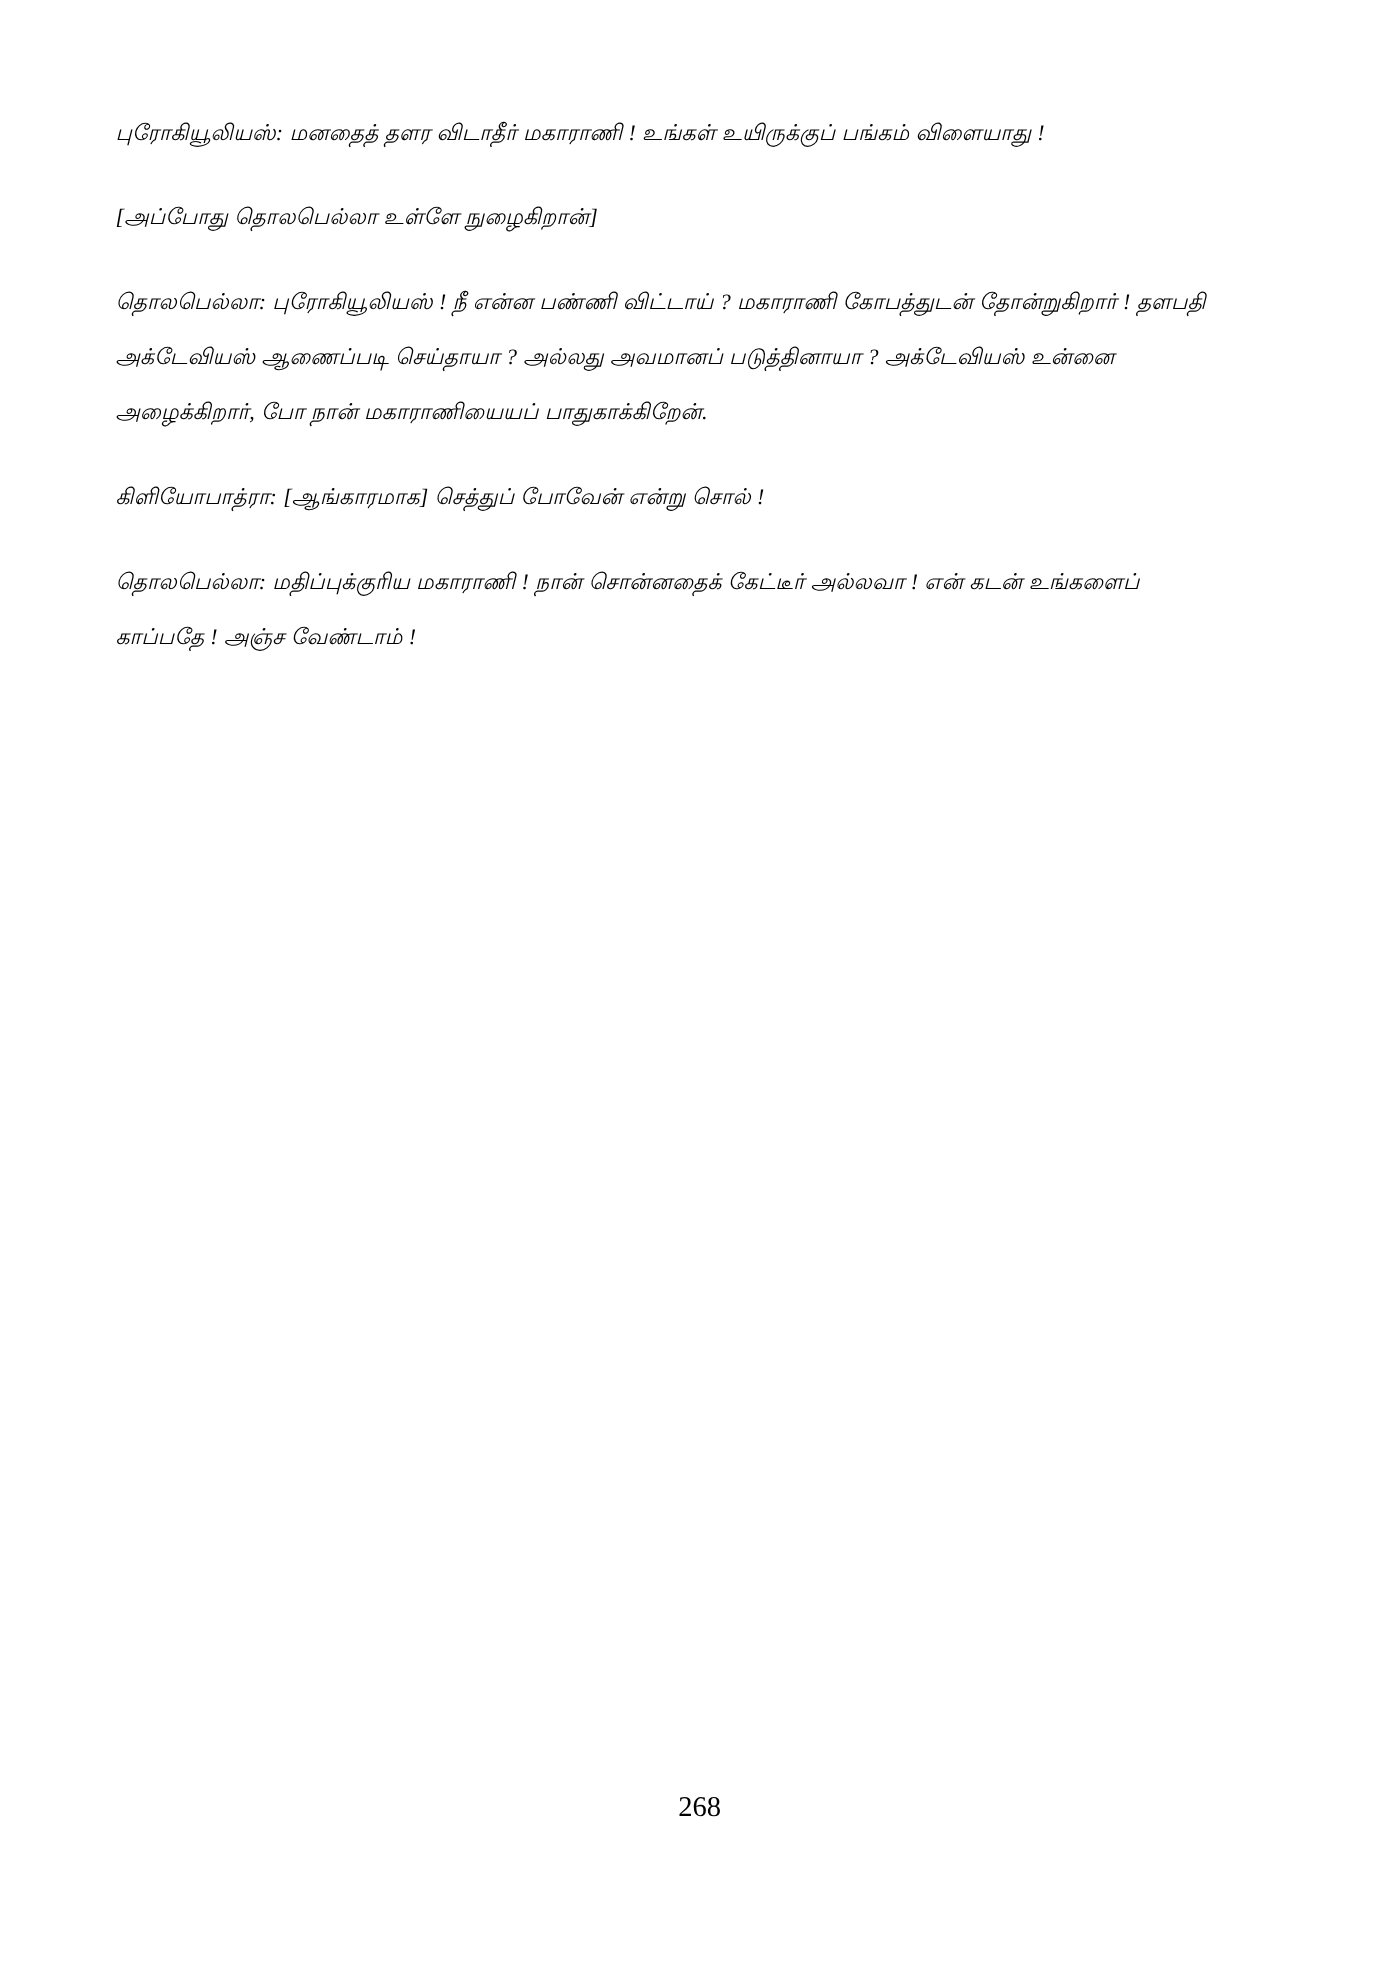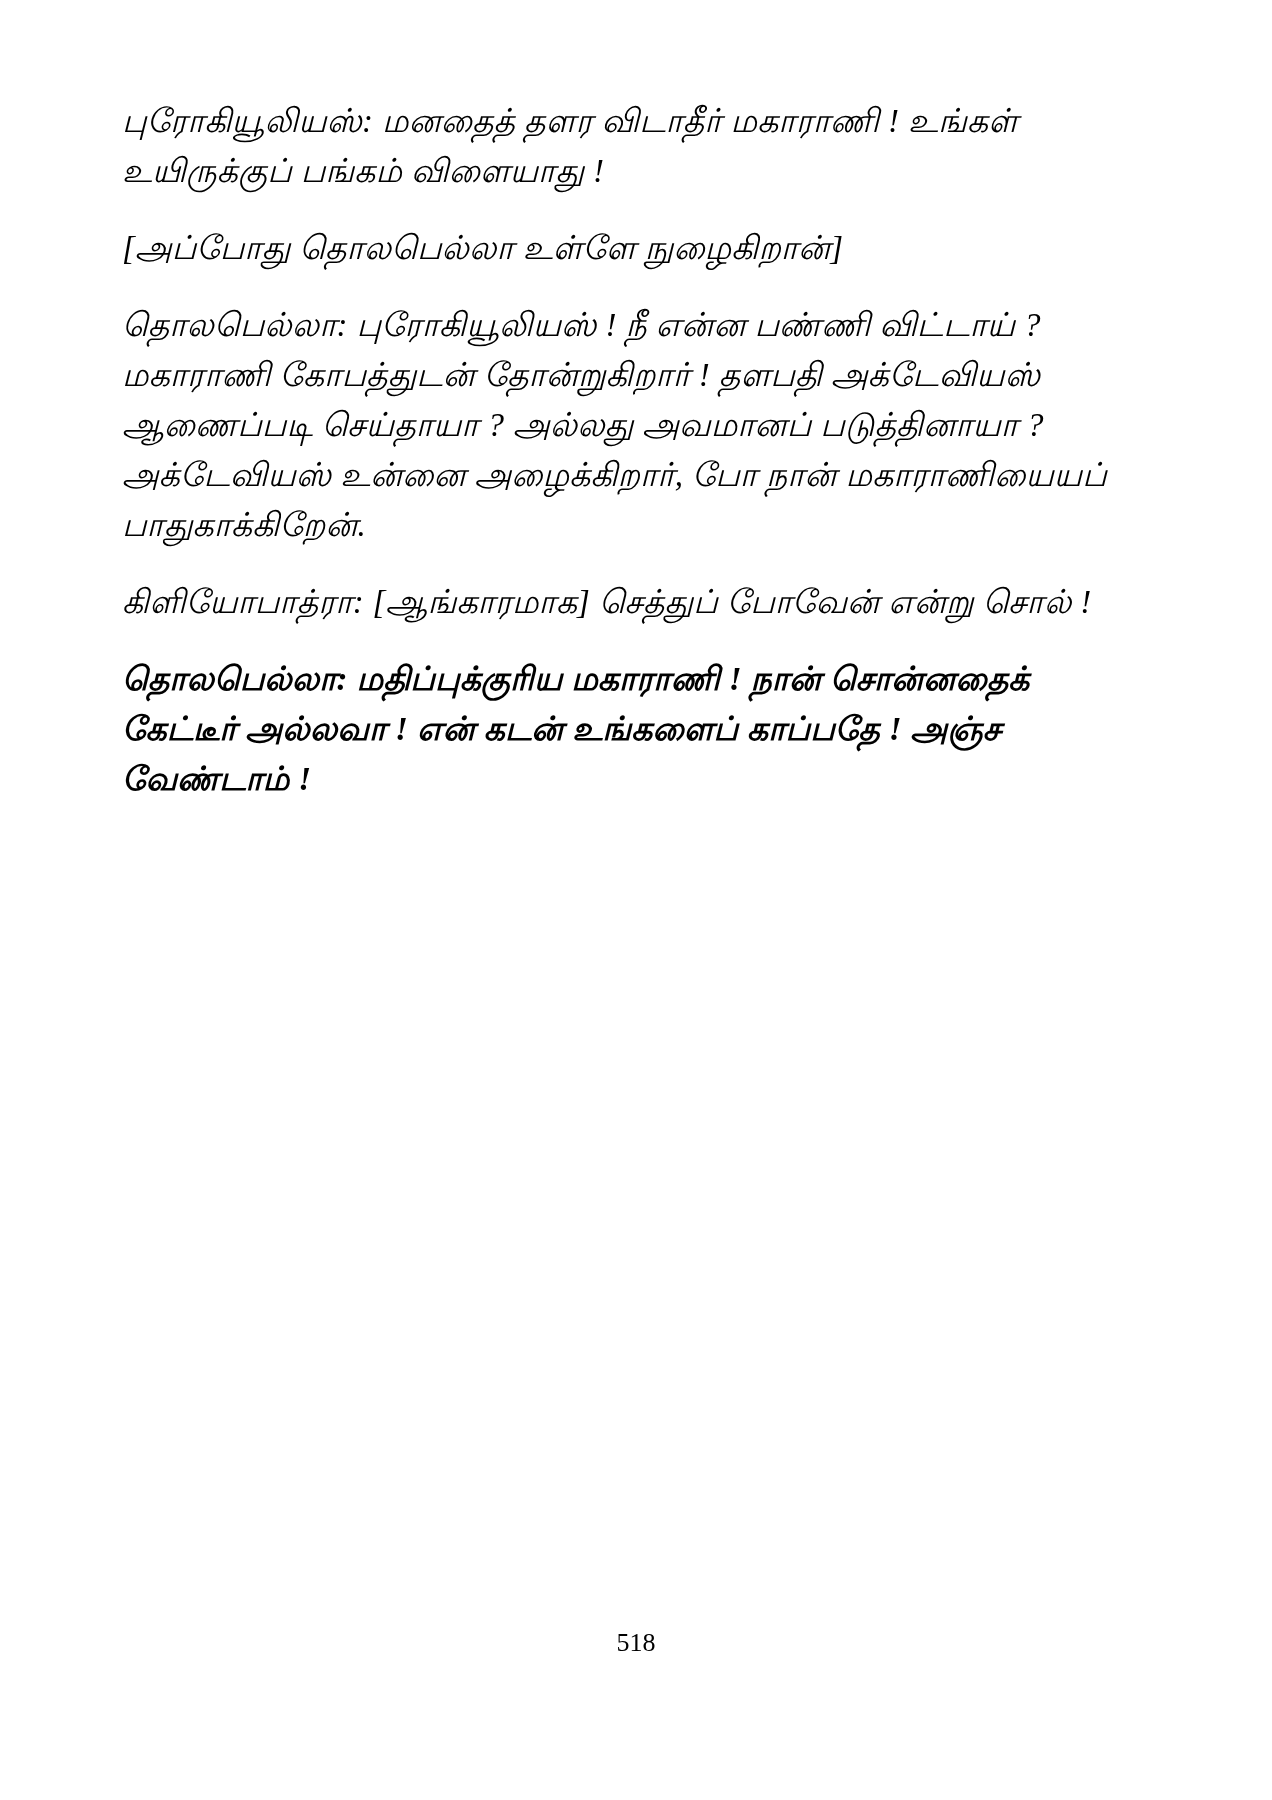--- a/index.html
+++ b/index.html
@@ -22,30 +22,29 @@
     box-sizing: border-box;
   }
   .content {
     position: absolute;
     left: 105px;
     top: 96px;
     width: 1010px;
   }
   .para {
     font-style: italic;
-    font-size: 33px;
+    font-size: 20px;
     line-height: 50px;
     text-align: left;
-    margin: 0 0 27px 17px;
+    margin: 0 0 27px 0;
     word-spacing: 0.5px;
     letter-spacing: 0.1px;
   }
   .para:last-child {
     margin-bottom: 0;
-    font-weight: bold;
   }
   .page-number {
     position: absolute;
     left: 0;
     right: 0;
     top: 1628px;
     text-align: center;
     font-size: 26px;
     font-style: normal;
     line-height: 30px;
@@ -67,15 +66,15 @@
     <p class="para">தொலபெல்லா: புரோகியூலியஸ் ! நீ என்ன பண்ணி விட்டாய் ? மகாராணி கோபத்துடன் தோன்றுகிறார் ! தளபதி அக்டேவியஸ் ஆணைப்படி செய்தாயா ? அல்லது அவமானப் படுத்தினாயா ? அக்டேவியஸ் உன்னை அழைக்கிறார், போ நான் மகாராணியையப் பாதுகாக்கிறேன்.</p>
 
 
     <p class="para">கிளியோபாத்ரா: [ஆங்காரமாக] செத்துப் போவேன் என்று சொல் !</p>
 
 
     <p class="para">தொலபெல்லா: மதிப்புக்குரிய மகாராணி ! நான் சொன்னதைக் கேட்டீர் அல்லவா ! என் கடன் உங்களைப் காப்பதே ! அஞ்ச வேண்டாம் !</p>
 
   </div>
 
-  <div class="page-number">518</div>
+  <div class="page-number">268</div>
 
 </div>
 
 </body></html>

